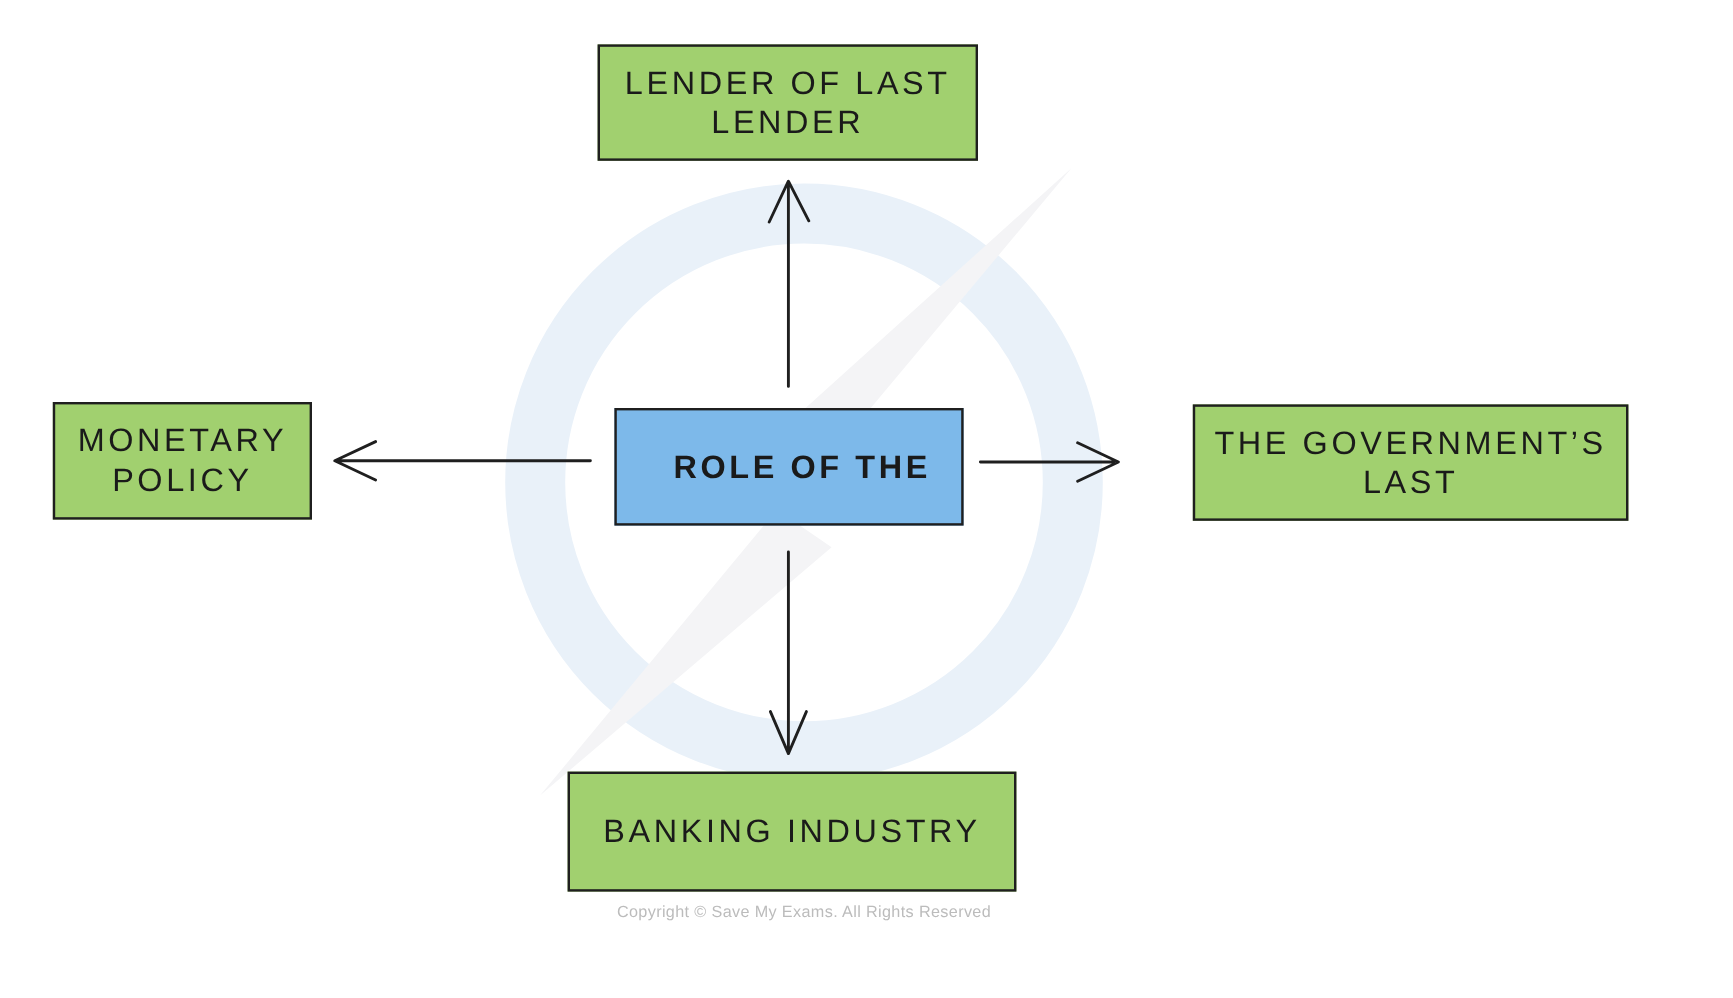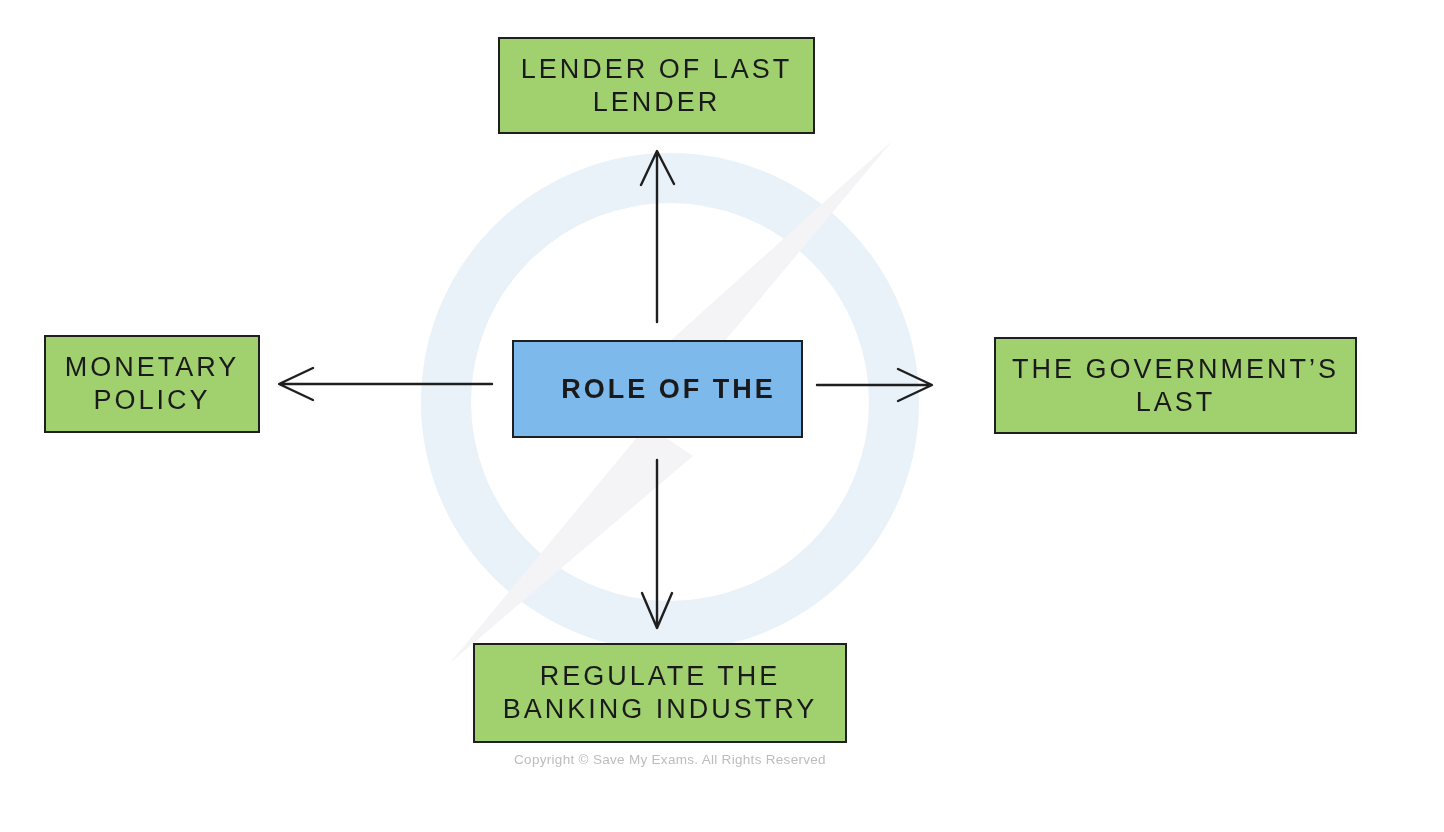--- a/index.html
+++ b/index.html
@@ -95,19 +95,18 @@
   <div class="node blue node-center">
     <span>ROLE OF THE</span>
   </div>
 
   <div class="node node-right">
     <span>THE GOVERNMENT’S</span>
     <span>LAST</span>
   </div>
 
   <div class="node node-bottom">
-    <span>REGULATE THE</span>
     <span>BANKING INDUSTRY</span>
   </div>
 
   <div class="copyright">Copyright © Save My Exams. All Rights Reserved</div>
 
 </div>
 
 </body></html>

